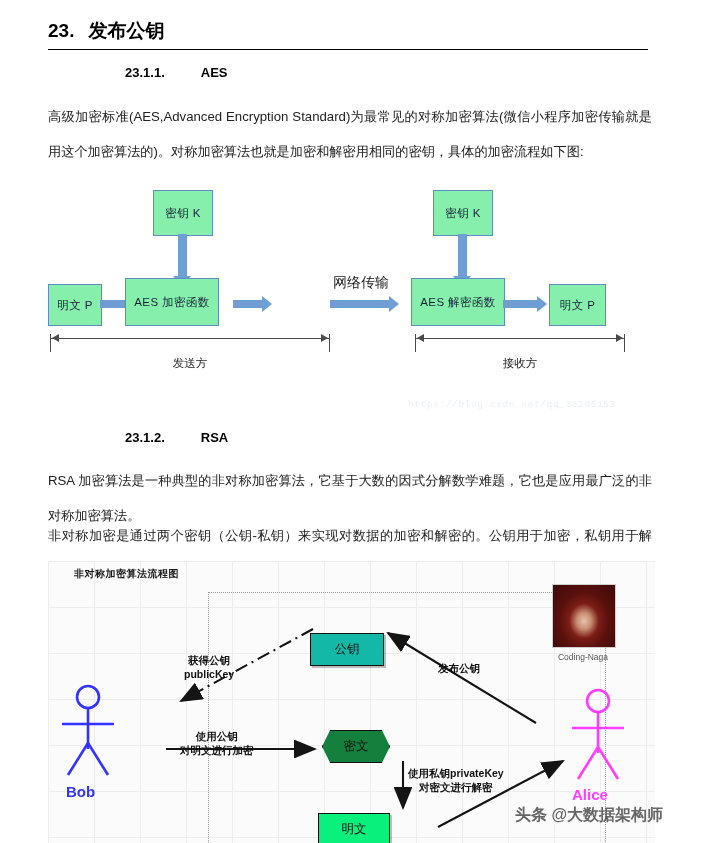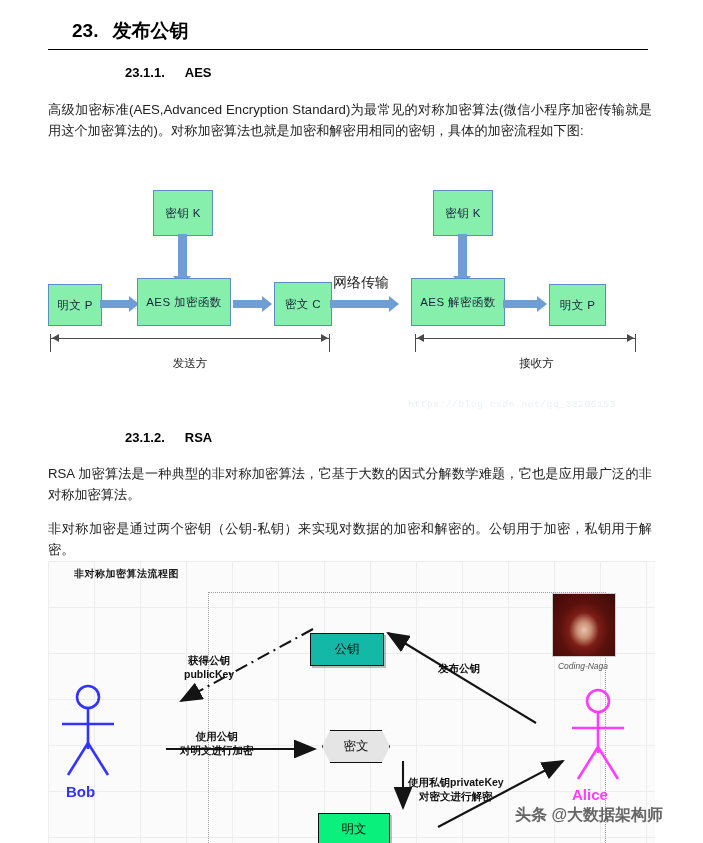--- a/index.html
+++ b/index.html
@@ -30,46 +30,46 @@
     width: 600px;
   }
   .h1 {
     font-size: 19px;
     font-weight: bold;
     letter-spacing: 0px;
     color: #000;
     padding-bottom: 4px;
     white-space: nowrap;
   }
-  .h1 .num { margin-right: 14px; margin-left: 24px; }
+  .h1 .num { margin-right: 14px; }
   .h1-rule {
     border-bottom: 1.6px solid #000;
     width: 600px;
     margin-top: 1px;
   }
 
   .h3 {
     position: absolute;
     left: 125px;
     font-size: 13px;
     font-weight: bold;
     color: #000;
     white-space: nowrap;
   }
-  .h3 .num { margin-right: 20px; }
+  .h3 .num { margin-right: 36px; }
   #h3-aes { top: 65px; }
   #h3-rsa { top: 430px; }
 
   
   .para {
     position: absolute;
     left: 48px;
     width: 604px;
     font-size: 13.2px;
-    line-height: 21px;
+    line-height: 35px;
     color: #222;
     text-align: justify;
   }
   #para-aes { top: 99px; }
   #para-rsa1 { top: 463px; }
   #para-rsa2 { top: 518px; }
 
   
   #aes-figure {
     position: absolute;
@@ -215,21 +215,21 @@
   #node-plain {
     left: 318px; top: 813px;
     width: 70px; height: 30px;
     background: #09f07d;
     border: 1.6px solid #111;
     box-shadow: 2px 2px 0 rgba(0,0,0,0.25);
   }
   #node-cipher {
     left: 322px; top: 730px;
     width: 66px; height: 31px;
-    background: #e5e5e5;
+    background: #15803d;
     border: 1.6px solid #111;
     clip-path: polygon(12% 0%, 88% 0%, 100% 50%, 88% 100%, 12% 100%, 0% 50%);
     box-shadow: 2px 2px 0 rgba(0,0,0,0.22);
   }
   .rsa-edge-label {
     position: absolute;
     font-size: 10.5px;
     line-height: 14px;
     color: #111;
     text-align: center;
@@ -296,44 +296,43 @@
     <div class="aes-v-head" style="left:125px; top:90px;"></div>
 
     <div class="aes-box" style="left:385px; top:4px; width:58px; height:44px;">密钥 K</div>
     <div class="aes-v-arrow" style="left:410px; top:48px; height:44px;"></div>
     <div class="aes-v-head" style="left:405px; top:90px;"></div>
 
     <div class="aes-box" style="left:0px; top:98px; width:52px; height:40px;">明文 P</div>
     <div class="aes-h-arrow" style="left:52px; top:114px; width:29px;"></div>
     <div class="aes-h-head" style="left:81px; top:110px;"></div>
 
-    <div class="aes-box" style="left:89px; top:92px; width:92px; height:46px;">AES 加密函数</div>
+    <div class="aes-box" style="left:77px; top:92px; width:92px; height:46px;">AES 加密函数</div>
     <div class="aes-h-arrow" style="left:185px; top:114px; width:29px;"></div>
     <div class="aes-h-head" style="left:214px; top:110px;"></div>
 
-    <div class="aes-box" style="left:226px; top:96px; width:56px; height:42px;">密文 C</div>
 
     <div class="aes-h-arrow" style="left:282px; top:114px; width:59px;"></div>
     <div class="aes-h-head" style="left:341px; top:110px;"></div>
     <div class="aes-label" style="left:285px; top:88px;">网络传输</div>
 
     <div class="aes-box" style="left:363px; top:92px; width:92px; height:46px;">AES 解密函数</div>
     <div class="aes-h-arrow" style="left:455px; top:114px; width:34px;"></div>
     <div class="aes-h-head" style="left:489px; top:110px;"></div>
 
     <div class="aes-box" style="left:501px; top:98px; width:55px; height:40px;">明文 P</div>
 
     <div class="brk" style="left:2px; top:148px; width:278px;">
       <div class="brk-line"></div>
       <div class="brk-h-l"></div>
       <div class="brk-h-r"></div>
       <div class="brk-cap">发送方</div>
     </div>
 
-    <div class="brk" style="left:367px; top:148px; width:208px;padding-left:11px;">
+    <div class="brk" style="left:367px; top:148px; width:208px;">
       <div class="brk-line"></div>
       <div class="brk-h-l"></div>
       <div class="brk-h-r"></div>
       <div class="brk-cap">接收方</div>
     </div>
   </div>
 
   <div class="watermark-csdn">https://blog.csdn.net/qq_38205153</div>
 
   <div class="h3" id="h3-rsa">
@@ -391,26 +390,26 @@
 
     <div class="rsa-edge-label" style="left:132px; top:168px;">
       <div>使用公钥</div>
       <div>对明文进行加密</div>
     </div>
 
     <div class="rsa-edge-label" style="left:390px; top:100px;">
       <div>发布公钥</div>
     </div>
 
-    <div class="rsa-edge-label" style="left:360px; top:214px;">
+    <div class="rsa-edge-label" style="left:360px; top:205px;">
       <div>使用私钥privateKey</div>
       <div>对密文进行解密</div>
     </div>
 
-    <div class="avatar-wrap" style="left:504px; top:32px;font-style:italic;">
+    <div class="avatar-wrap" style="left:504px; top:23px;">
       <div class="avatar"></div>
       <div class="avatar-cap">Coding-Naga</div>
     </div>
   </div>
 
   <div class="rsa-node" id="node-pubkey">公钥</div>
   <div class="rsa-node" id="node-cipher">密文</div>
   <div class="rsa-node" id="node-plain">明文</div>
 
   <div class="footer-wm">头条 @大数据架构师</div>

